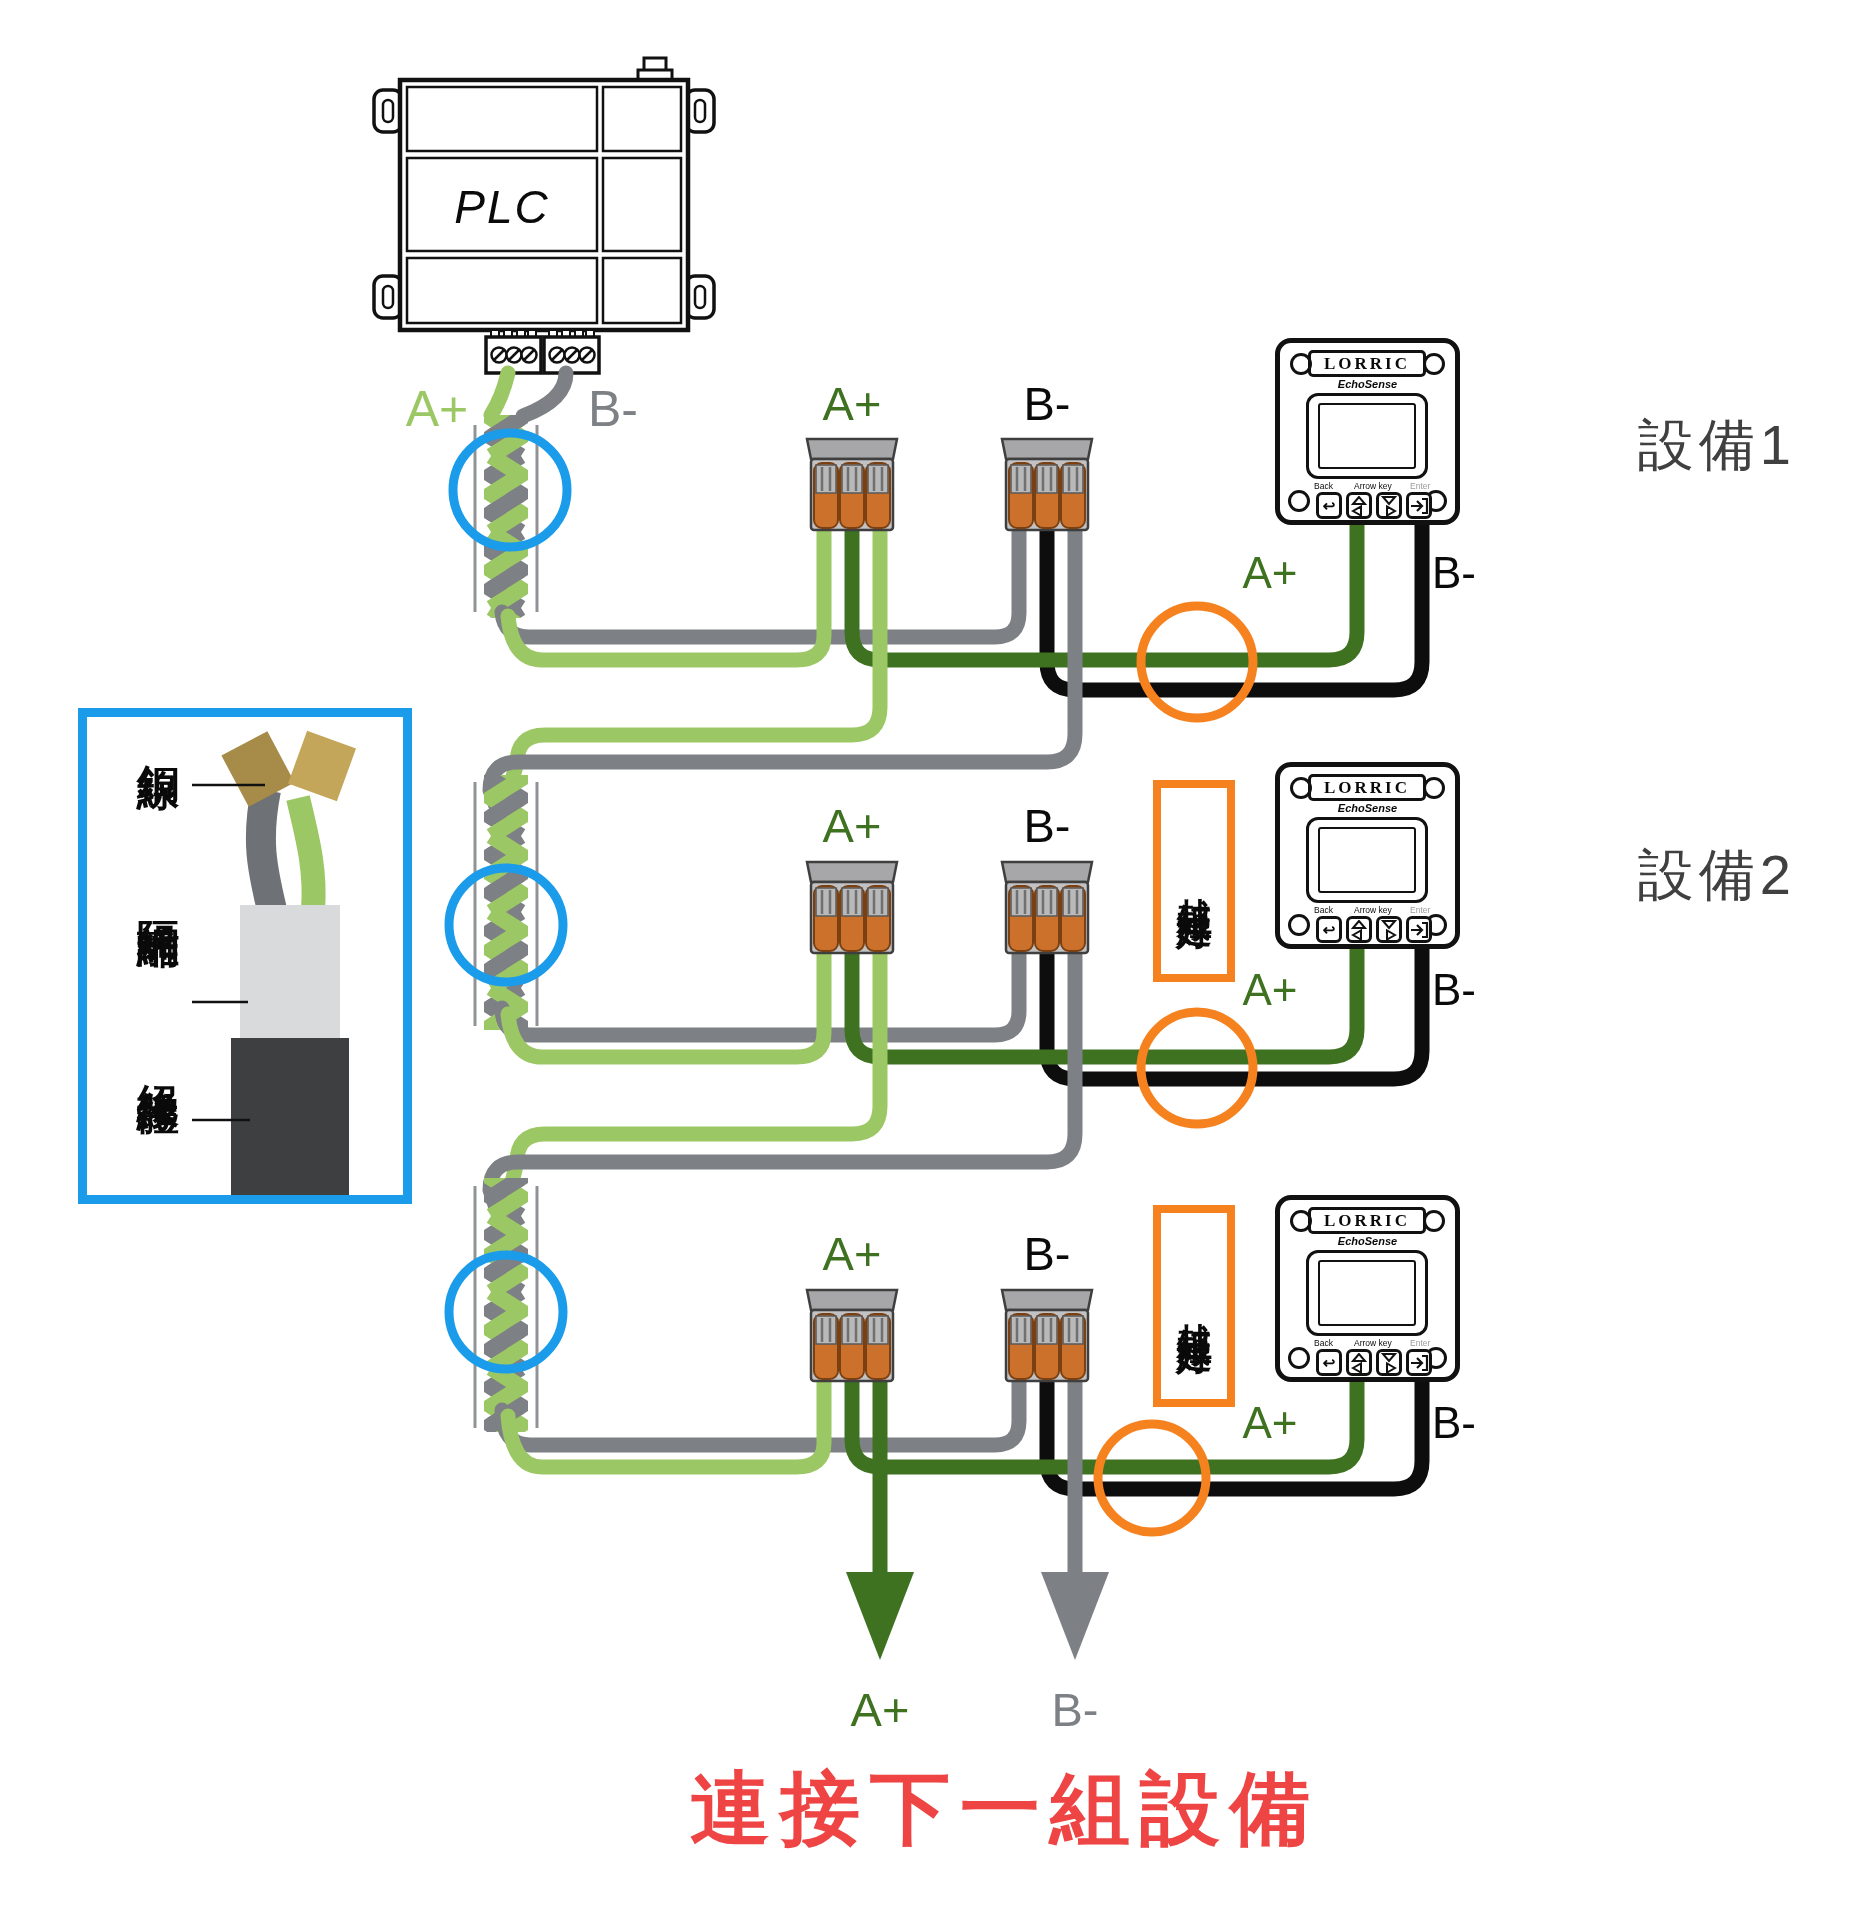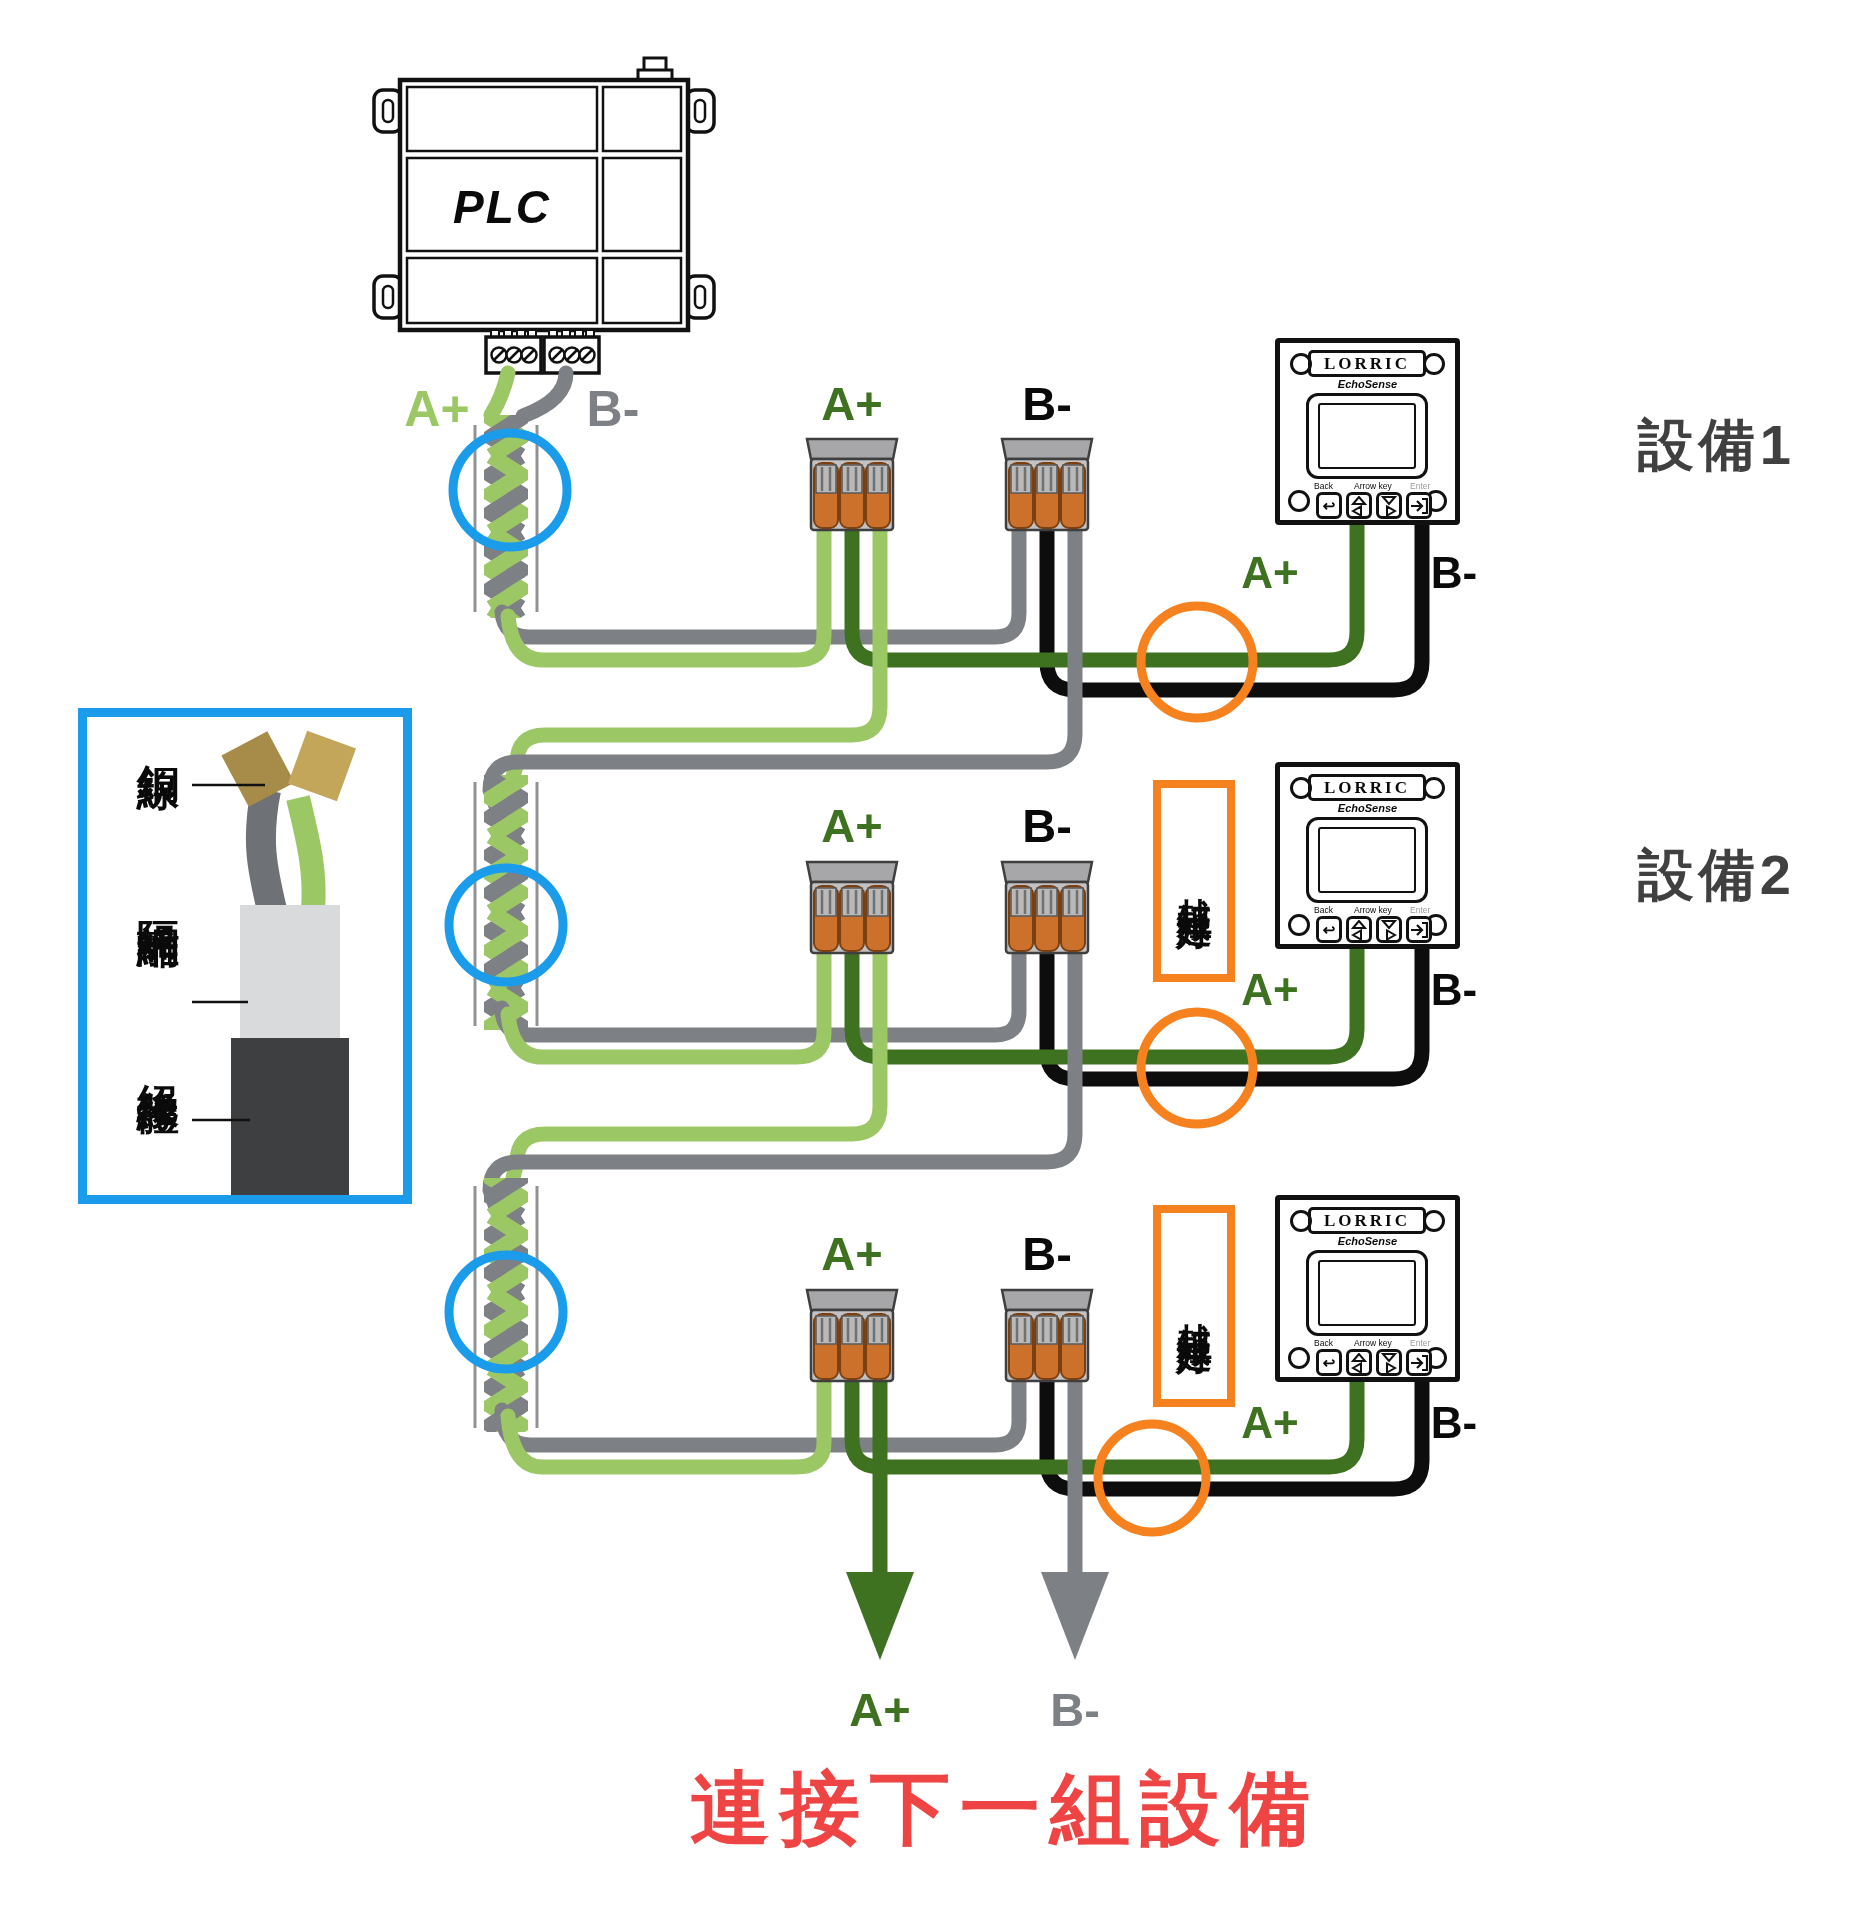--- a/index.html
+++ b/index.html
@@ -12,38 +12,38 @@
   .w-dg{stroke:var(--dark-green);}
   .w-gray{stroke:var(--wire-gray);}
   .w-bk{stroke:var(--wire-black);}
   .f-dg{fill:var(--dark-green);}
   .f-gray{fill:var(--wire-gray);}
   .circ{fill:none;stroke-width:9;}
   .circ-blue{stroke:var(--accent-blue);}
   .circ-orange{stroke:var(--accent-orange);}
   .shield{stroke:#8f9396;stroke-width:3;}
   .outline{fill:#fff;stroke:#111;}
-  .lbl{position:absolute;font-weight:bold;text-align:center;}
+  .lbl{position:absolute;font-weight:normal;text-align:center;}
   .lbl-aplus-light{color:var(--light-green);font-size:50px;width:120px;}
   .lbl-bminus-gray{color:var(--wire-gray);font-size:50px;width:120px;}
   .lbl-term-a{color:var(--dark-green);font-size:47px;width:120px;}
   .lbl-term-b{color:#0a0a0a;font-size:47px;width:120px;}
   .lbl-wire-a{color:var(--dark-green);font-size:44px;width:120px;}
   .lbl-wire-b{color:#0a0a0a;font-size:44px;width:120px;}
   .lbl-dev{color:#404040;font-size:56px;letter-spacing:5px;width:240px;text-align:right;}
   .lbl-plc{color:#0a0a0a;font-size:46px;font-style:italic;letter-spacing:2px;}
   .note-box{position:absolute;width:82px;height:202px;border:8px solid var(--accent-orange);
             background:#fff;box-sizing:border-box;display:flex;align-items:center;justify-content:center;}
   .note-text{writing-mode:vertical-rl;text-orientation:upright;font-size:36px;font-weight:bold;
              color:#0a0a0a;letter-spacing:6px;line-height:1;}
   .legend-box{position:absolute;left:78px;top:708px;width:334px;height:496px;
               border:9px solid var(--accent-blue);box-sizing:border-box;background:transparent;}
   .legend-lbl{position:absolute;writing-mode:vertical-rl;text-orientation:upright;
               font-size:42px;font-weight:bold;color:#0a0a0a;letter-spacing:4px;width:48px;text-align:left;}
-  .dev{position:absolute;width:185px;height:187px;border:5px solid #111;border-radius:4px;
+  .dev{position:absolute;width:185px;height:187px;border:5px solid #111;border-radius:16px;
        background:#fff;box-sizing:border-box;}
   .dev .screw{position:absolute;width:22px;height:22px;border:3px solid #111;border-radius:50%;box-sizing:border-box;}
   .dev .banner{position:absolute;left:28px;top:7px;width:118px;height:27px;border:3px solid #111;
                border-radius:5px;box-sizing:border-box;display:flex;align-items:center;justify-content:center;
                font-family:"Liberation Serif", serif;font-weight:bold;font-size:17px;letter-spacing:3px;color:#0a0a0a;}
   .dev .model{position:absolute;left:0;top:35px;width:100%;text-align:center;font-style:italic;
               font-weight:bold;font-size:11px;color:#0a0a0a;}
   .dev .screen{position:absolute;left:26px;top:50px;width:122px;height:86px;border:3px solid #111;
                border-radius:12px;box-sizing:border-box;}
   .dev .screen-inner{position:absolute;left:9px;top:7px;right:9px;bottom:7px;border:2.5px solid #111;

